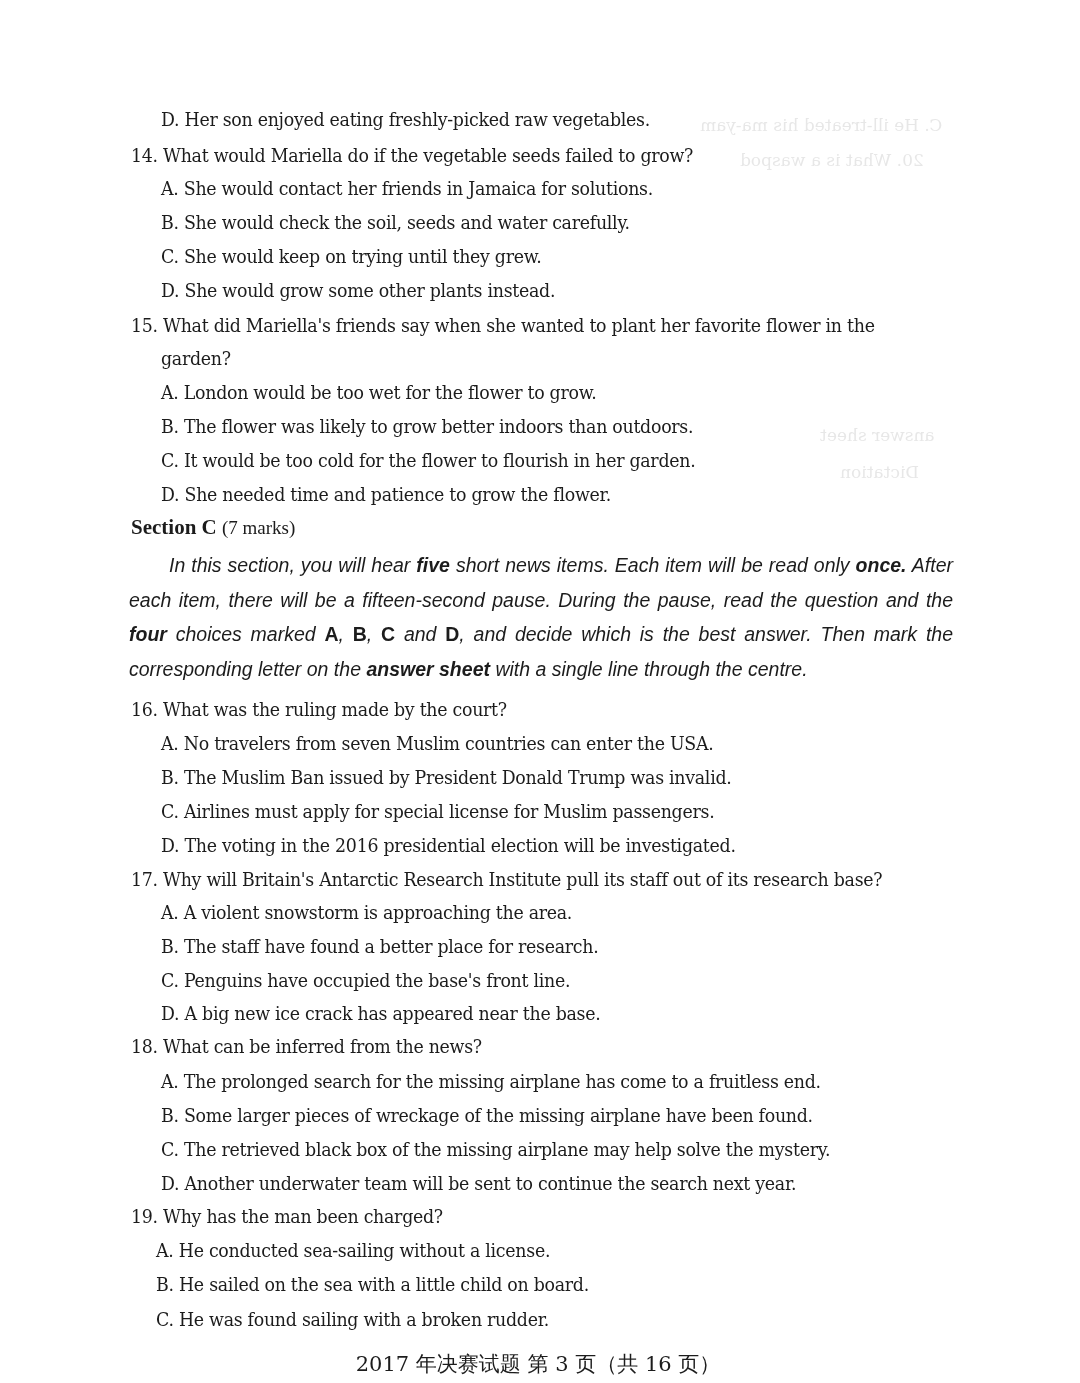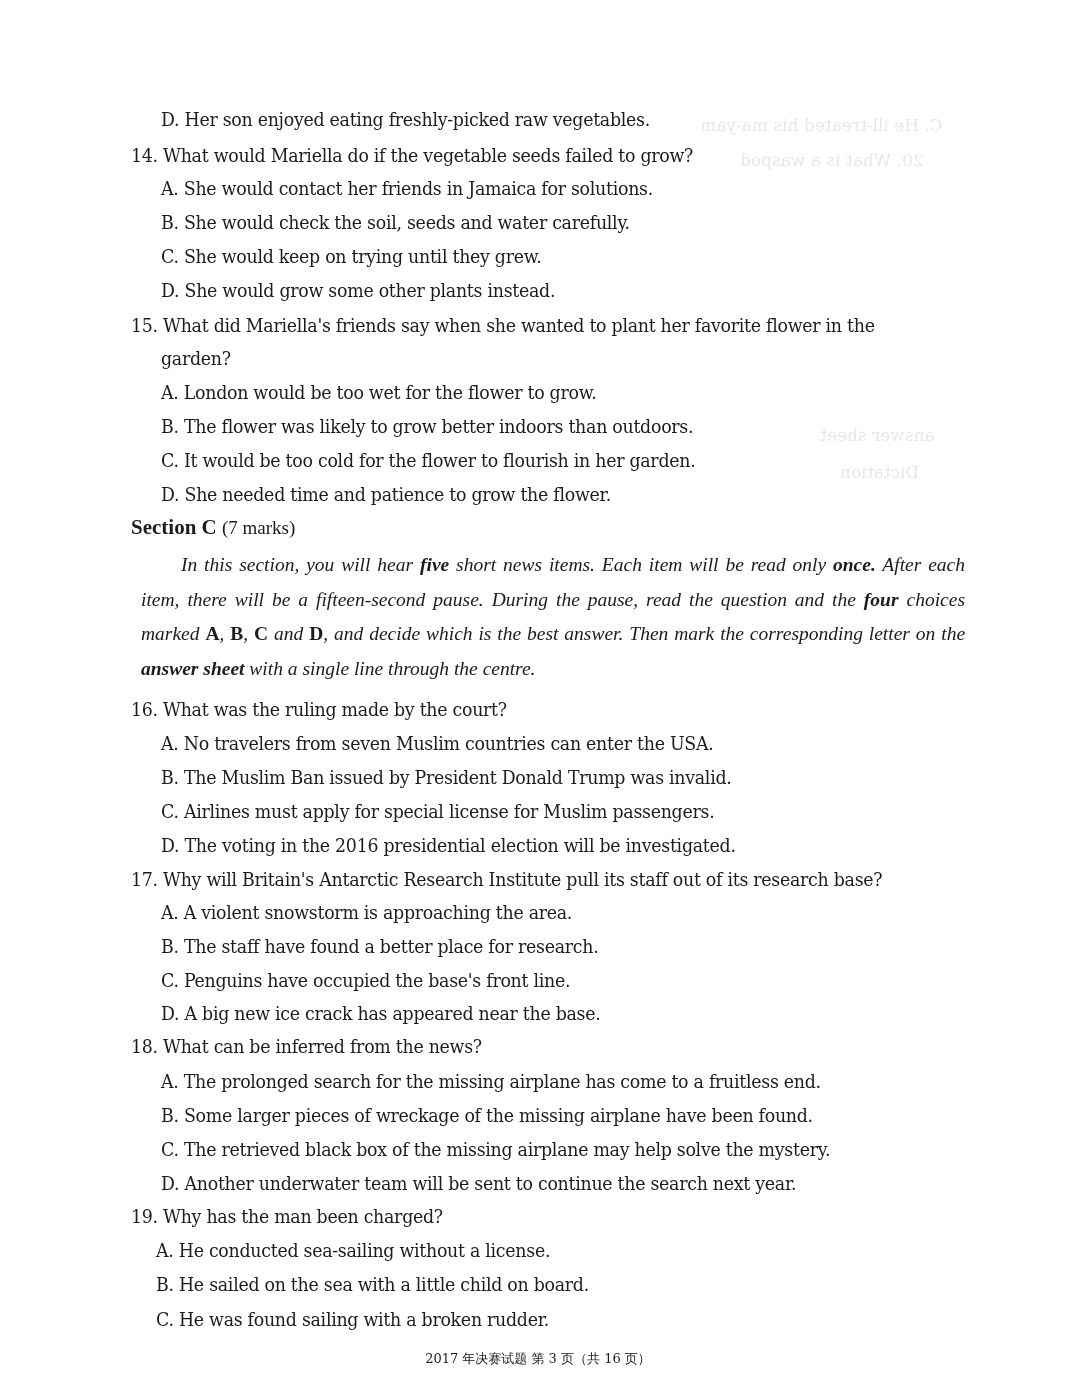--- a/index.html
+++ b/index.html
@@ -24,33 +24,33 @@
   .opt { left: 161px; }
   .cont { left: 161px; }
   .section {
     position: absolute; left: 131px; top: 514px;
     font-family: "Liberation Serif", serif;
     font-size: 21px; line-height: 26px; white-space: nowrap;
   }
   .section b { font-weight: bold; margin-top: 32px; }
   .section .marks { font-weight: normal; font-size: 19px; }
   .instr {
-    position: absolute; left: 141px; top: 548px; width: 824px;
-    font-family: Liberation Serif, serif;
+    position: absolute; left: 129px; top: 548px; width: 824px;
+    font-family: Liberation Sans, sans-serif;
     font-style: italic;
     font-size: 19.5px;
     line-height: 34.5px;
     text-align: justify;
     text-align-last: left;
     text-indent: 40px;
   }
   .instr b { font-weight: bold; }
   .footer {
     position: absolute; left: 0; width: 1076px; top: 1350px;
-    text-align: center; font-size: 13px;
+    text-align: center; font-size: 21px;
     font-family: "DejaVu Serif", serif;
   }
   .watermark {
     position: absolute; left: 728px; top: 1318px;
     font-family: "DejaVu Sans", sans-serif;
     font-size: 29px; color: rgba(150,150,150,0.55);
     letter-spacing: 1px; white-space: nowrap;
   }
   .ghost {
     position: absolute; color: rgba(120,120,120,0.18);

